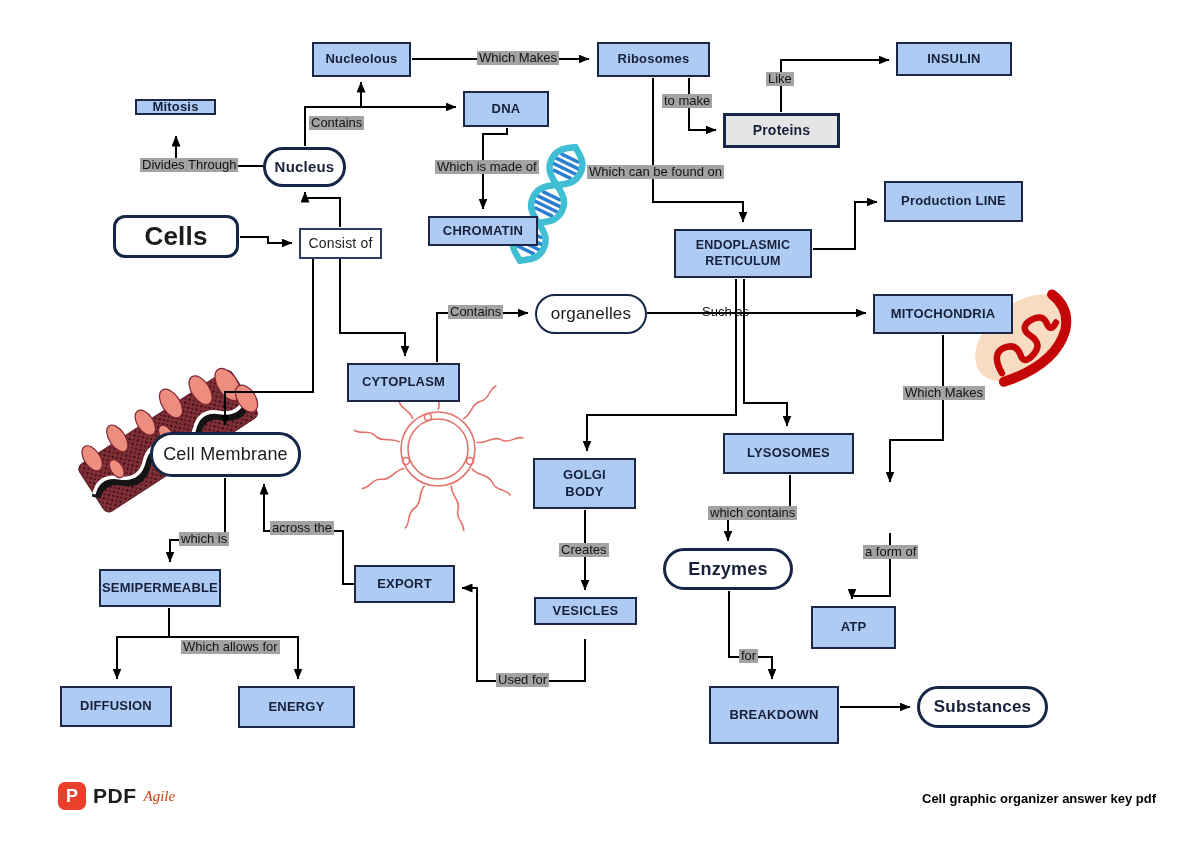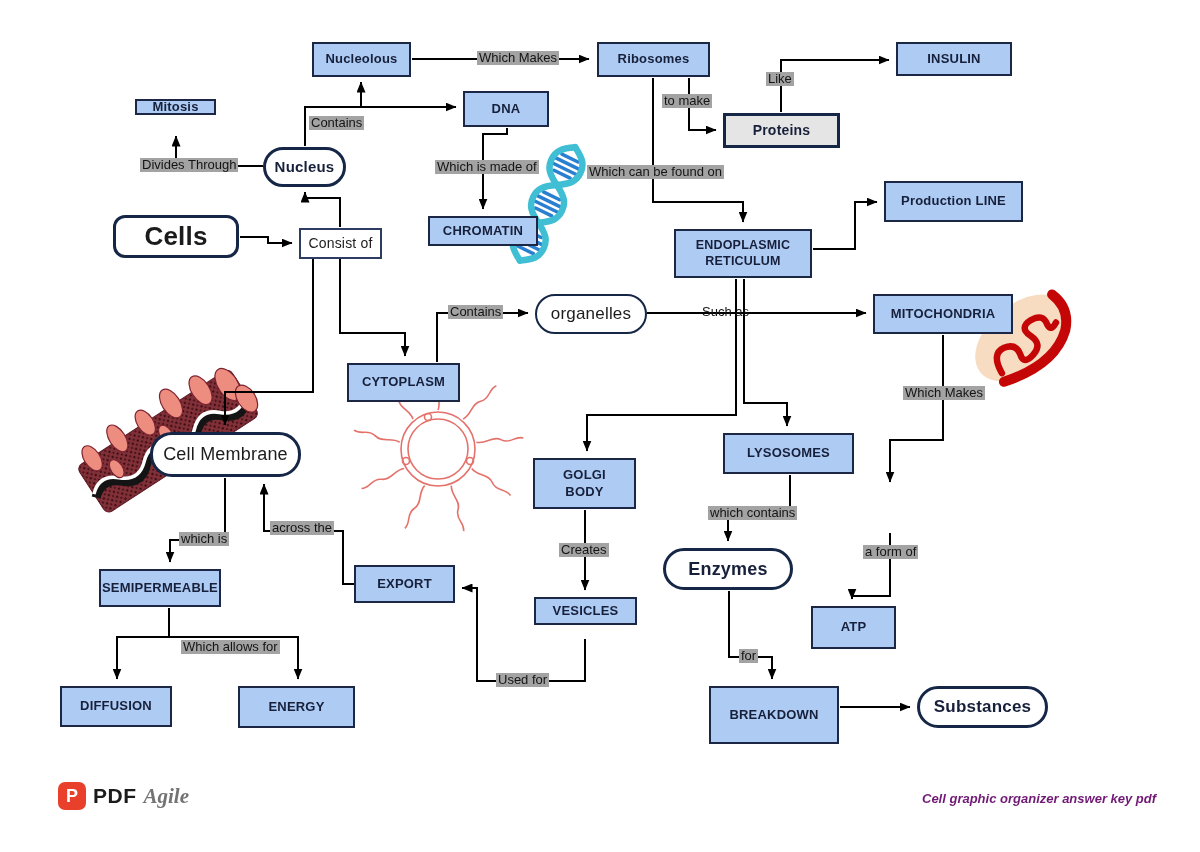--- a/index.html
+++ b/index.html
@@ -11,23 +11,23 @@
         background:#aecbf4;border:2px solid #1c2745;line-height:1.25;z-index:3;}
   .whitebox{background:#e5e5e5;border:3px solid #152647;}
   .thinbox{background:#ffffff;border:2px solid #2c3c63;font-weight:normal;font-size:14px;color:#1c1c1c;}
   .pill{background:#ffffff;border:3px solid #152647;z-index:3;}
   .elabel{position:absolute;font-size:13px;color:#141414;background:#a3a3a3;padding:0 2px;
           white-space:nowrap;z-index:2;line-height:1.1;}
   .footer-logo{position:absolute;left:58px;top:782px;display:flex;align-items:center;gap:7px;z-index:4;}
   .logo-mark{width:28px;height:28px;border-radius:7px;background:#e8402a;color:#fff;display:flex;
              align-items:center;justify-content:center;font-weight:bold;font-size:18px;}
   .logo-pdf{font-weight:bold;font-size:21px;color:#1b1b1b;letter-spacing:.5px;}
-  .logo-agile{font-style:italic;font-weight:bold;font-size:21px;color:#737373;
+  .logo-agile{font-style:italic;font-weight:normal;font-size:15px;color:#c2410c;
               font-family:"Liberation Serif",serif;}
-  .caption{position:absolute;left:922px;top:791px;font-size:13px;font-weight:bold;color:#701a75;z-index:4;font-style:italic;}
+  .caption{position:absolute;left:922px;top:791px;font-size:13px;font-weight:bold;color:#000000;z-index:4;}
 </style>
 </head>
 <body>
 
 <div class="canvas">
 
   <svg class="layer" width="1200" height="852" viewBox="0 0 1200 852">
     <defs>
       <marker id="arr" viewBox="0 0 11 9" markerWidth="11" markerHeight="9" refX="10.5" refY="4.5" orient="auto" markerUnits="userSpaceOnUse">
         <path d="M0,0 L11,4.5 L0,9 Z" fill="#000"></path>

